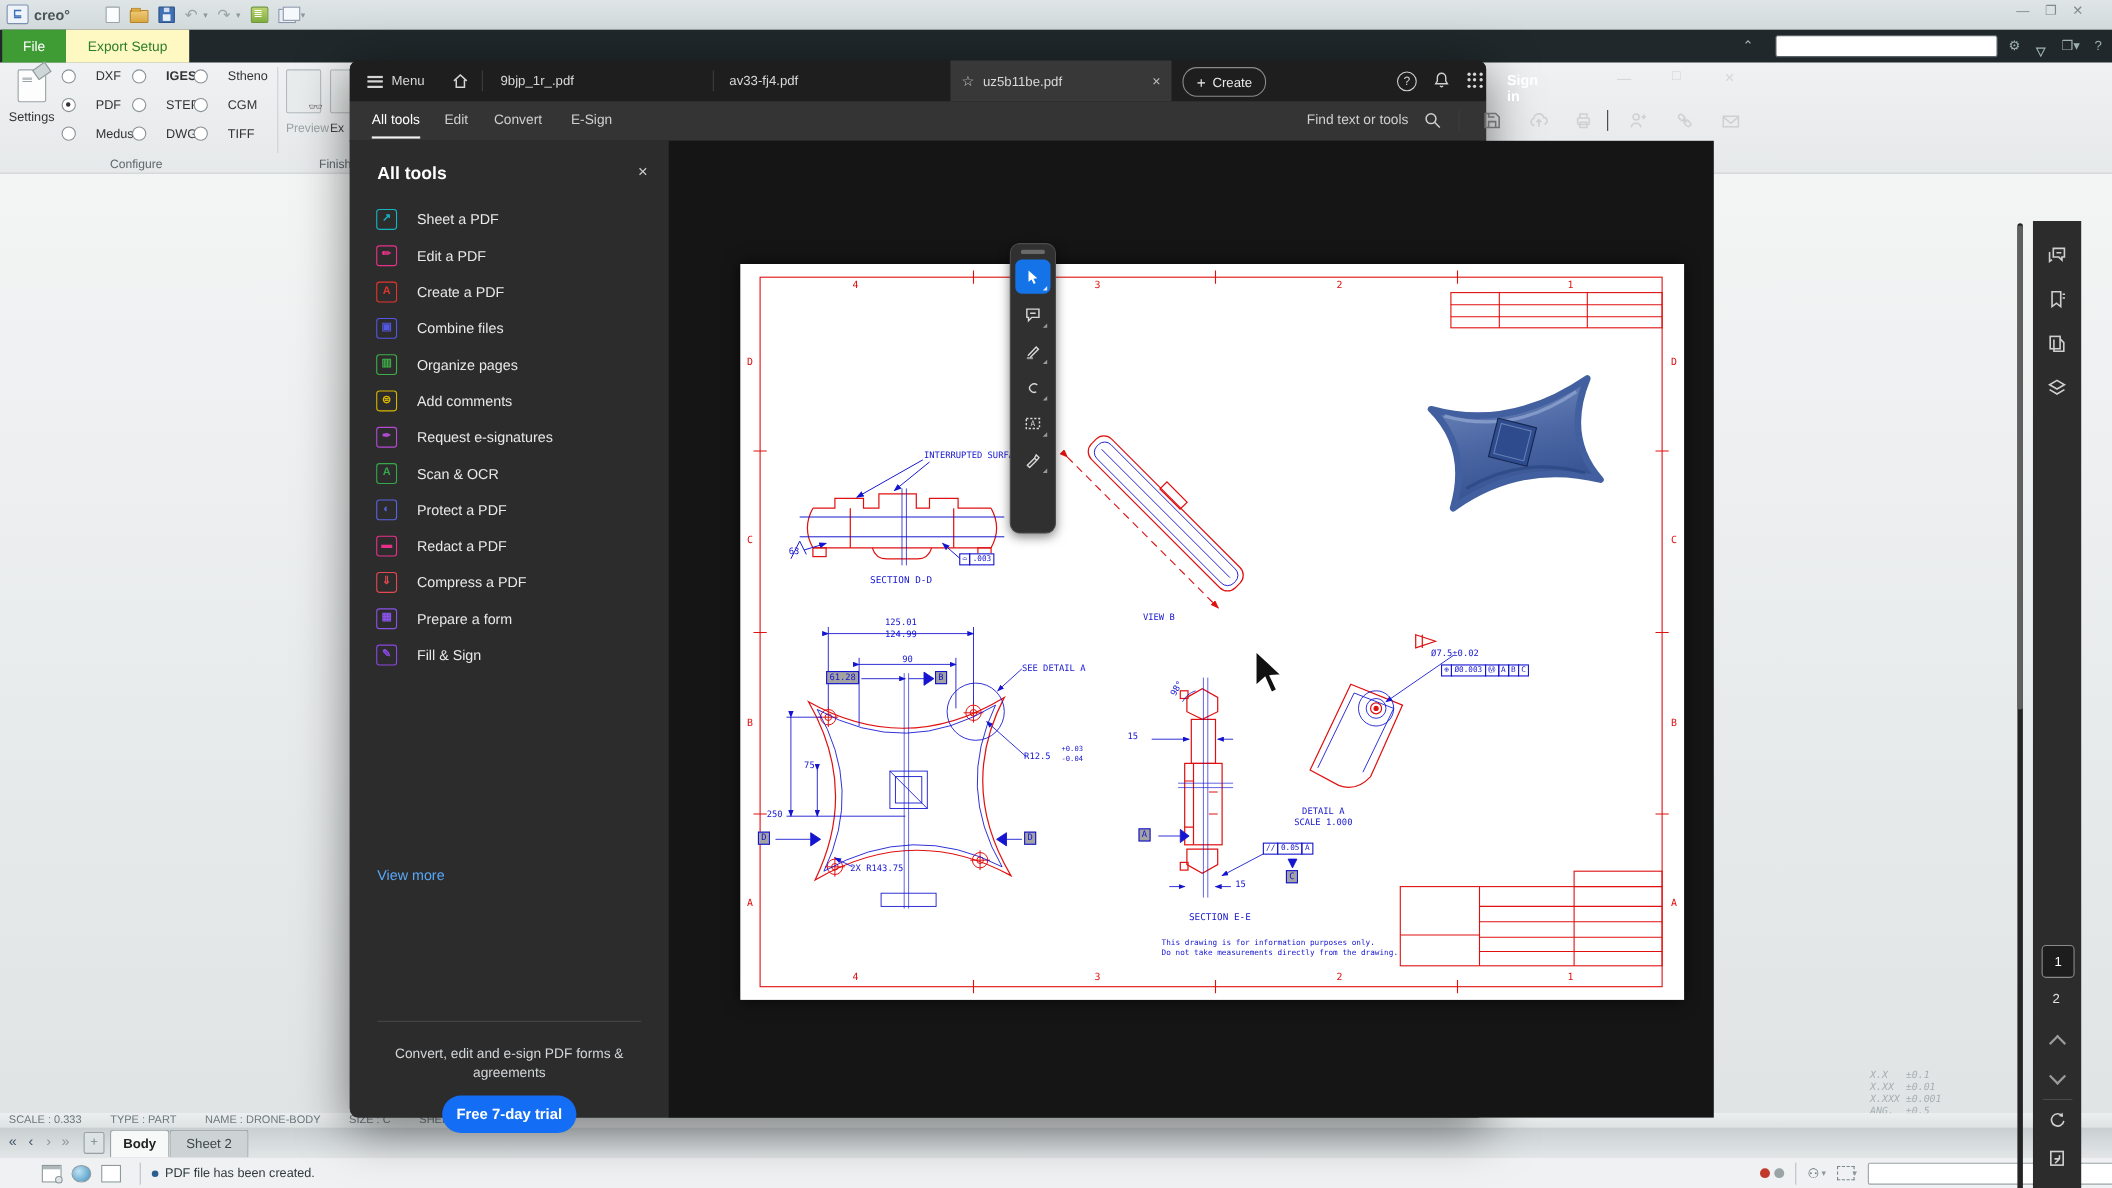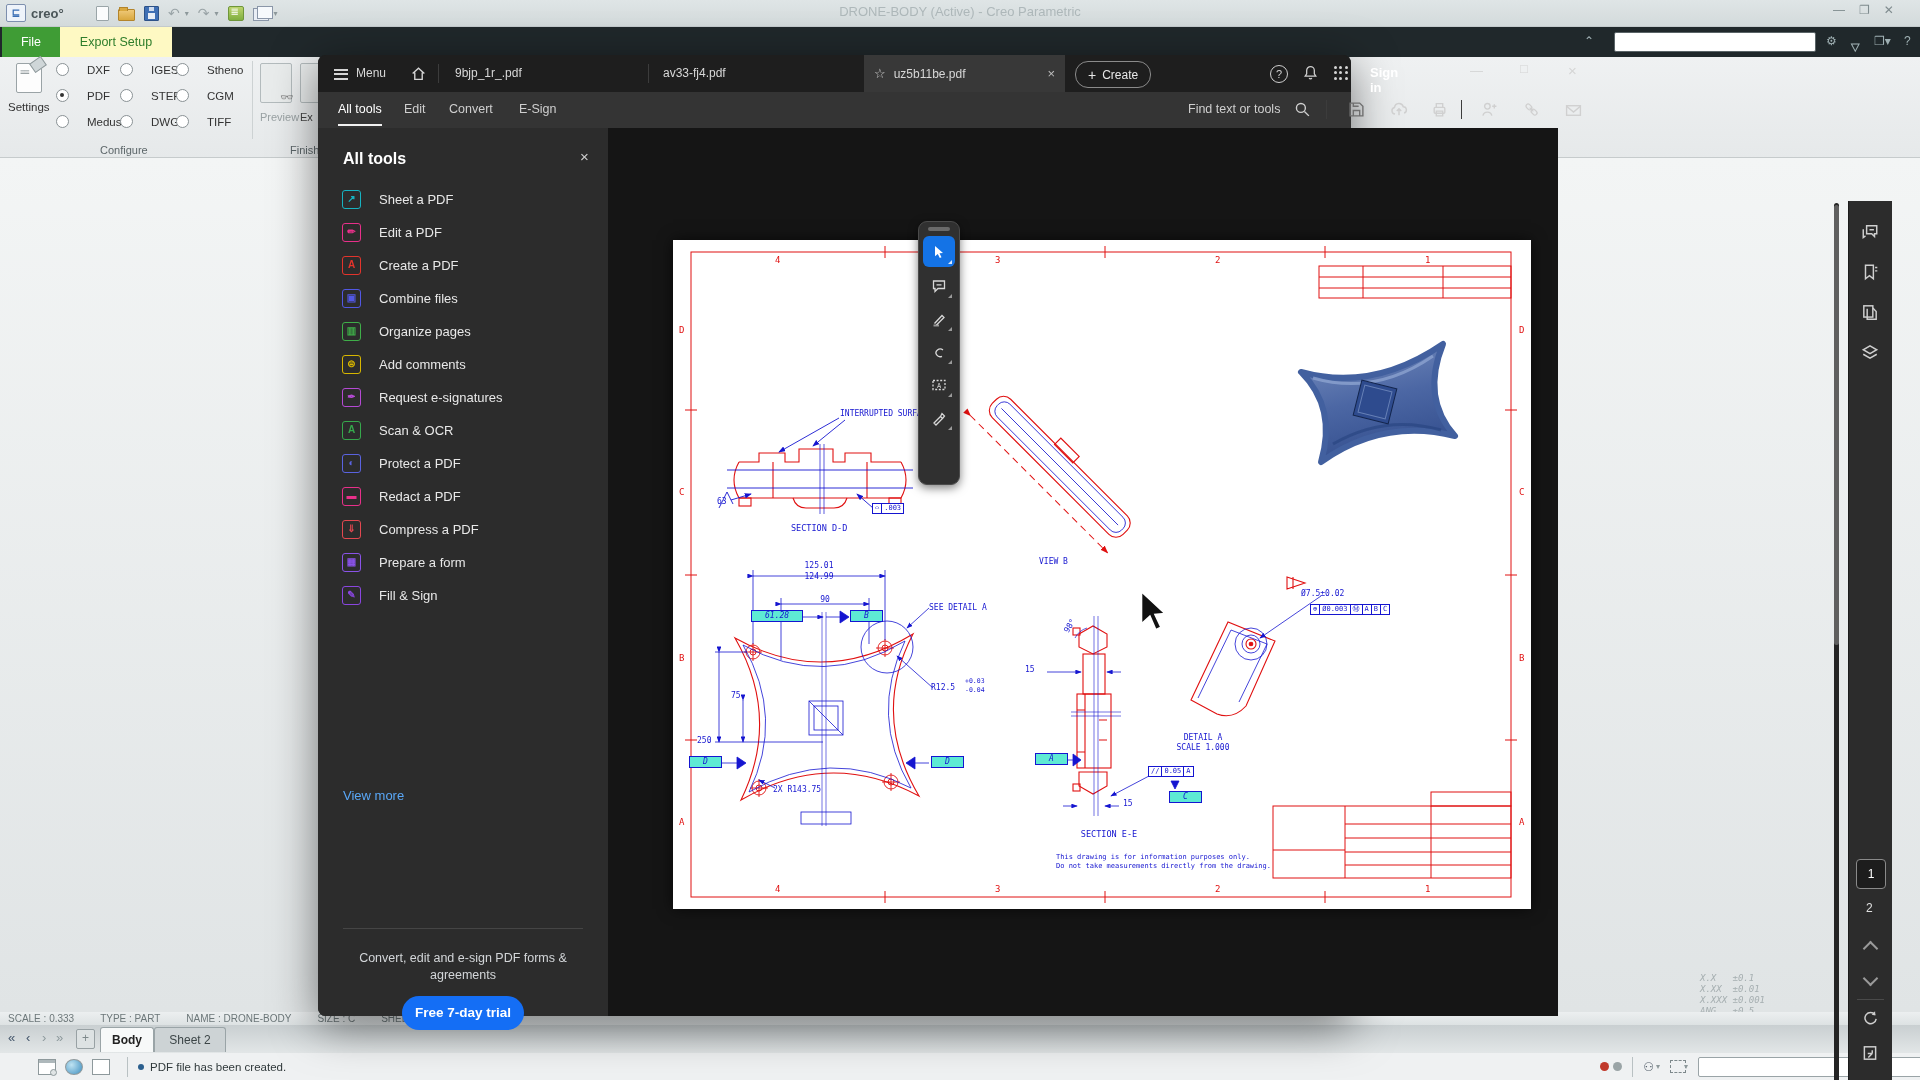--- a/index.html
+++ b/index.html
@@ -90,21 +90,21 @@
   .ticon.dim{stroke:#6f6f6f;}
   #ac-panel{left:0;top:73px;width:290px;height:888px;background:#2c2c2c;border-right:1px solid #1c1c1c;border-radius:0 0 0 8px;}
   .pitem{left:24px;height:30px;display:flex;align-items:center;gap:18px;}
   .pico{width:17px;height:17px;border:1.6px solid;border-radius:3px;font-size:10px;font-weight:bold;
     text-align:center;line-height:16px;flex:0 0 auto;}
   .plabel{color:#e8e8e8;font-size:13px;}
   #ac-doc{left:290px;top:73px;width:950px;height:888px;background:#151515;}
   #pdf-page{left:65px;top:112px;width:858px;height:669px;background:#fff;box-shadow:0 0 14px rgba(0,0,0,.65);}
   .dlabel{position:absolute;font-family:"DejaVu Sans Mono",monospace;color:#1515d0;white-space:pre;line-height:1;}
   .dlabel.red{color:#e01010;}
-  .dlabel.box{border:1px solid #1515d0;padding:1px 13px;background:#5eead4;font-style:italic;}
+  .dlabel.box{border:1px solid #1515d0;padding:1px 2px;background:#a3a3a3;}
   .fcf{position:absolute;display:flex;background:#fff;}
   .fcf span{border:1px solid #1515d0;font-family:"DejaVu Sans Mono",monospace;font-size:7px;
     color:#1515d0;padding:1px 2px;margin-left:-1px;line-height:1;}
   
   #palette{left:310px;top:93px;width:40px;height:262px;background:#303030;border:1px solid #4b4b4b;
     border-radius:9px;box-shadow:0 3px 10px rgba(0,0,0,.5);}
   .pal-handle{left:9px;top:5px;width:22px;height:4px;border-radius:2px;background:#6a6a6a;}
   .ptool{left:4px;width:32px;height:31px;border-radius:6px;display:flex;align-items:center;justify-content:center;position:absolute;}
   .ptool.sel{background:#1473e6;}
   .ptool svg{stroke:#d8d8d8;fill:none;stroke-width:1.3;}
@@ -137,21 +137,20 @@
       <span class="qi folder"></span>
       <span class="qi save"></span>
       <span class="arr">↶</span>
         <span class="caret">▾</span>
       <span class="arr">↷</span>
         <span class="caret">▾</span>
       <span class="qi regen"></span>
       <span class="qi winset"></span>
         <span class="caret">▾</span>
     </div>
-    <div class="abs" id="creo-wintitle">DRONE-BODY (Active) - Creo Parametric</div>
     <div class="abs winbtns" style="left:1833px">
       <span>—</span>
       <span>❐</span>
       <span>✕</span>
     </div>
   </div>
 
   <div class="abs" id="creo-band">
     <div class="abs ctab-file">File</div>
     <div class="abs ctab-export">Export Setup</div>
@@ -166,21 +165,21 @@
   <div class="abs" id="creo-ribbon">
     <div class="abs" style="left:16px;top:6px">
         <div class="settings-ico"></div>
       </div>
     <div class="abs" style="left:8px;top:44px;font-size:11.5px;color:#333">Settings</div>
     <div class="abs" id="radio-grid" style="left:56px;top:6px">
         <div class="abs radio" style="left: 0px; top: 0px;">
           <span class="rdot"></span>
           <span>DXF</span>
         </div>
-        <div class="abs radio" style="left: 64px; top: 0px;">
+        <div class="abs radio" style="left: 64px; top: 0px; font-weight: bold;">
           <span class="rdot"></span>
           <span>IGES</span>
         </div>
         <div class="abs radio" style="left: 120px; top: 0px;">
           <span class="rdot"></span>
           <span>Stheno</span>
         </div>
         <div class="abs radio" style="left: 0px; top: 26px;">
           <span class="rdot sel"></span>
           <span>PDF</span>

